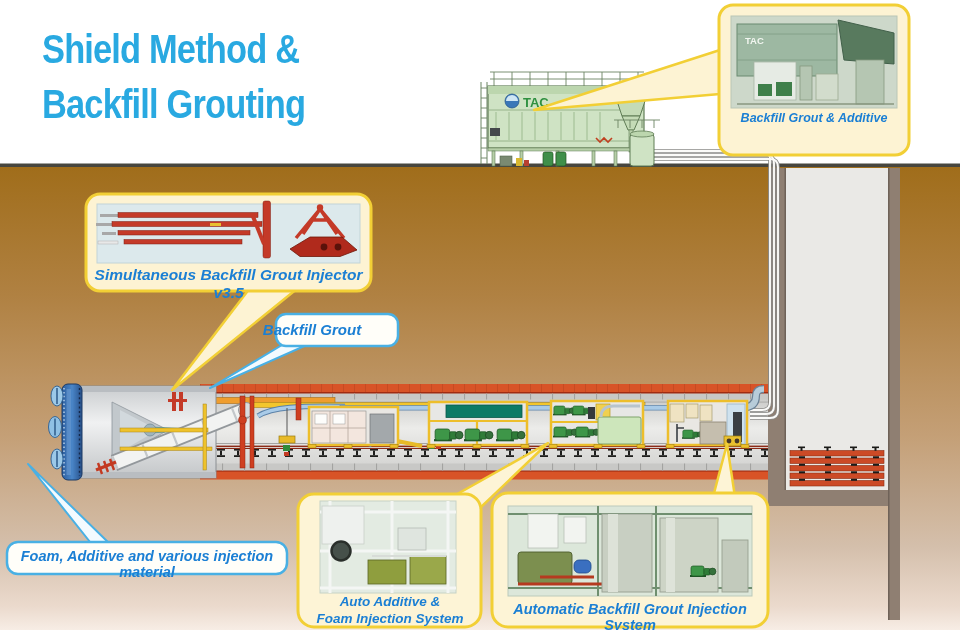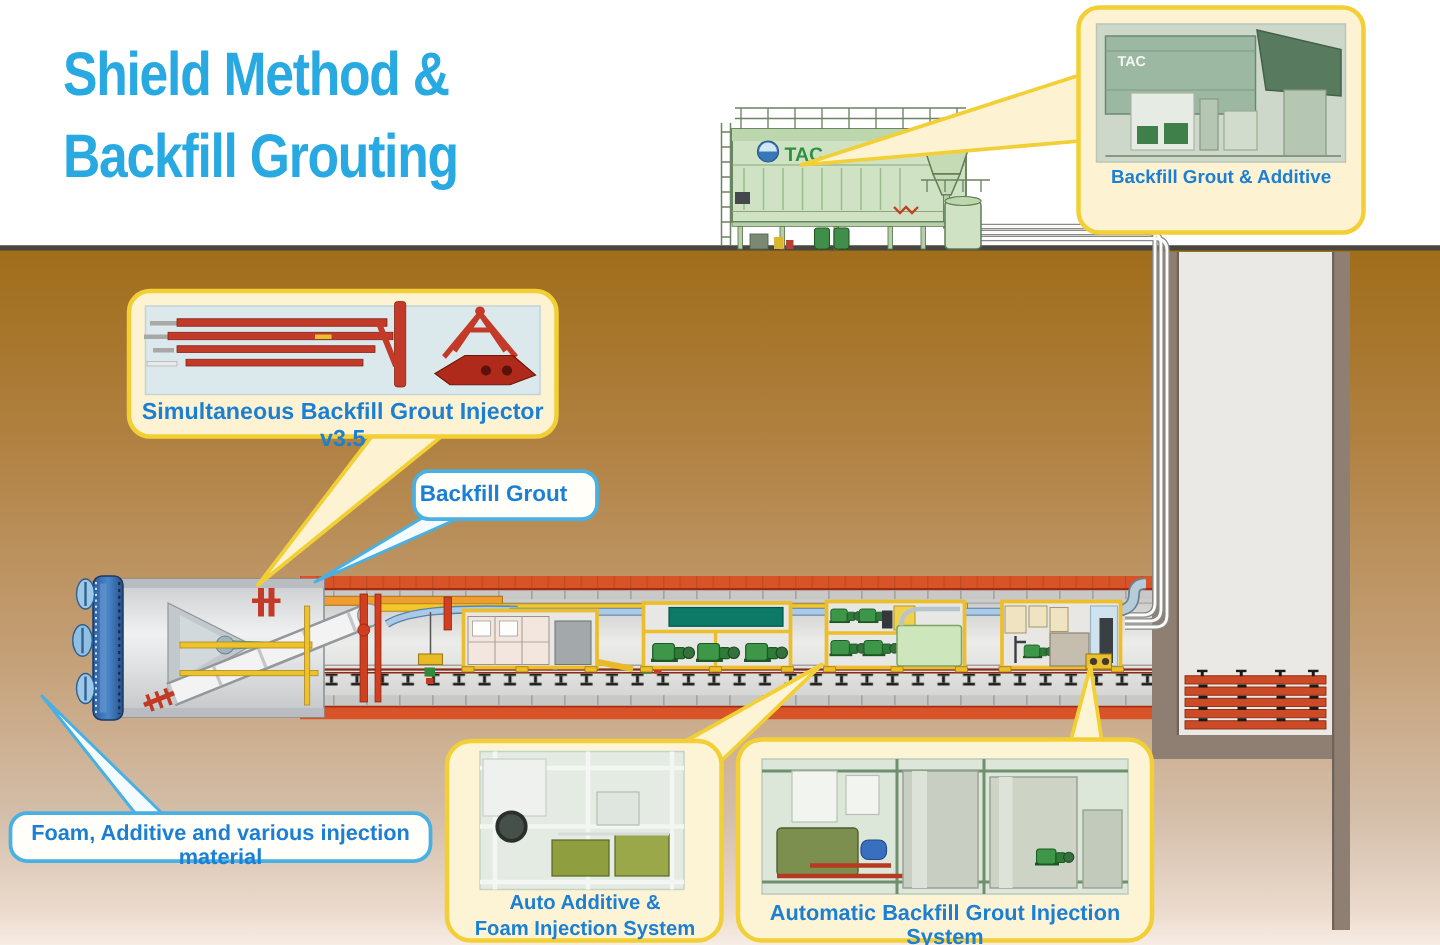--- a/index.html
+++ b/index.html
@@ -1,25 +1,25 @@
 <!DOCTYPE html>
 <html style="--title-blue: #29a9e1; --label-blue: #1b7fd4; --callout-fill: #fdf3d4; --callout-border: #f2cf35; --bubble-border: #49b0e4; --grout-orange: #d85327; --earth-brown: #a06d1a; --plant-green: #cfe3c4; --gantry-yellow: #edbe2b; --tac-green: #2f9040;"><head>
 <meta charset="utf-8">
 <style>
   html,body{margin:0;padding:0;background:#fff;}
   #stage{position:relative;width:960px;height:630px;overflow:hidden;
          font-family:"Liberation Sans","DejaVu Sans",sans-serif;background:#fff;}
   #stage svg{position:absolute;left:0;top:0;}
-  .lbl{position:absolute;color:var(--label-blue,#1b7fd4);font-weight:bold;text-align:center;}
+  .lbl{position:absolute;color:var(--label-blue,#1b7fd4);font-weight:bold;text-align:center;font-style:italic;}
   #title{position:absolute;left:42px;top:22px;color:var(--title-blue,#29a9e1);
          font-weight:bold;font-size:41px;line-height:55px;letter-spacing:-1px;
          transform:scaleX(.84);transform-origin:left top;white-space:nowrap;}
   #lbl-plant{left:722px;top:111px;width:184px;font-size:12.5px;line-height:15px;}
   #lbl-injector{left:88px;top:266px;width:281px;font-size:15.5px;}
-  #lbl-bgrout{left:279px;top:321px;width:100px;font-size:15px;}
+  #lbl-bgrout{left:262px;top:321px;width:100px;font-size:15px;}
   #lbl-foam{left:8px;top:548px;width:278px;font-size:14.5px;}
   #lbl-additive{left:300px;top:594px;width:180px;font-size:13.5px;line-height:16.5px;}
   #lbl-autobackfill{left:494px;top:601px;width:272px;font-size:14.5px;}
 </style>
 </head>
 <body>
 
 <div id="stage">
 
 <svg width="960" height="630" viewBox="0 0 960 630">

